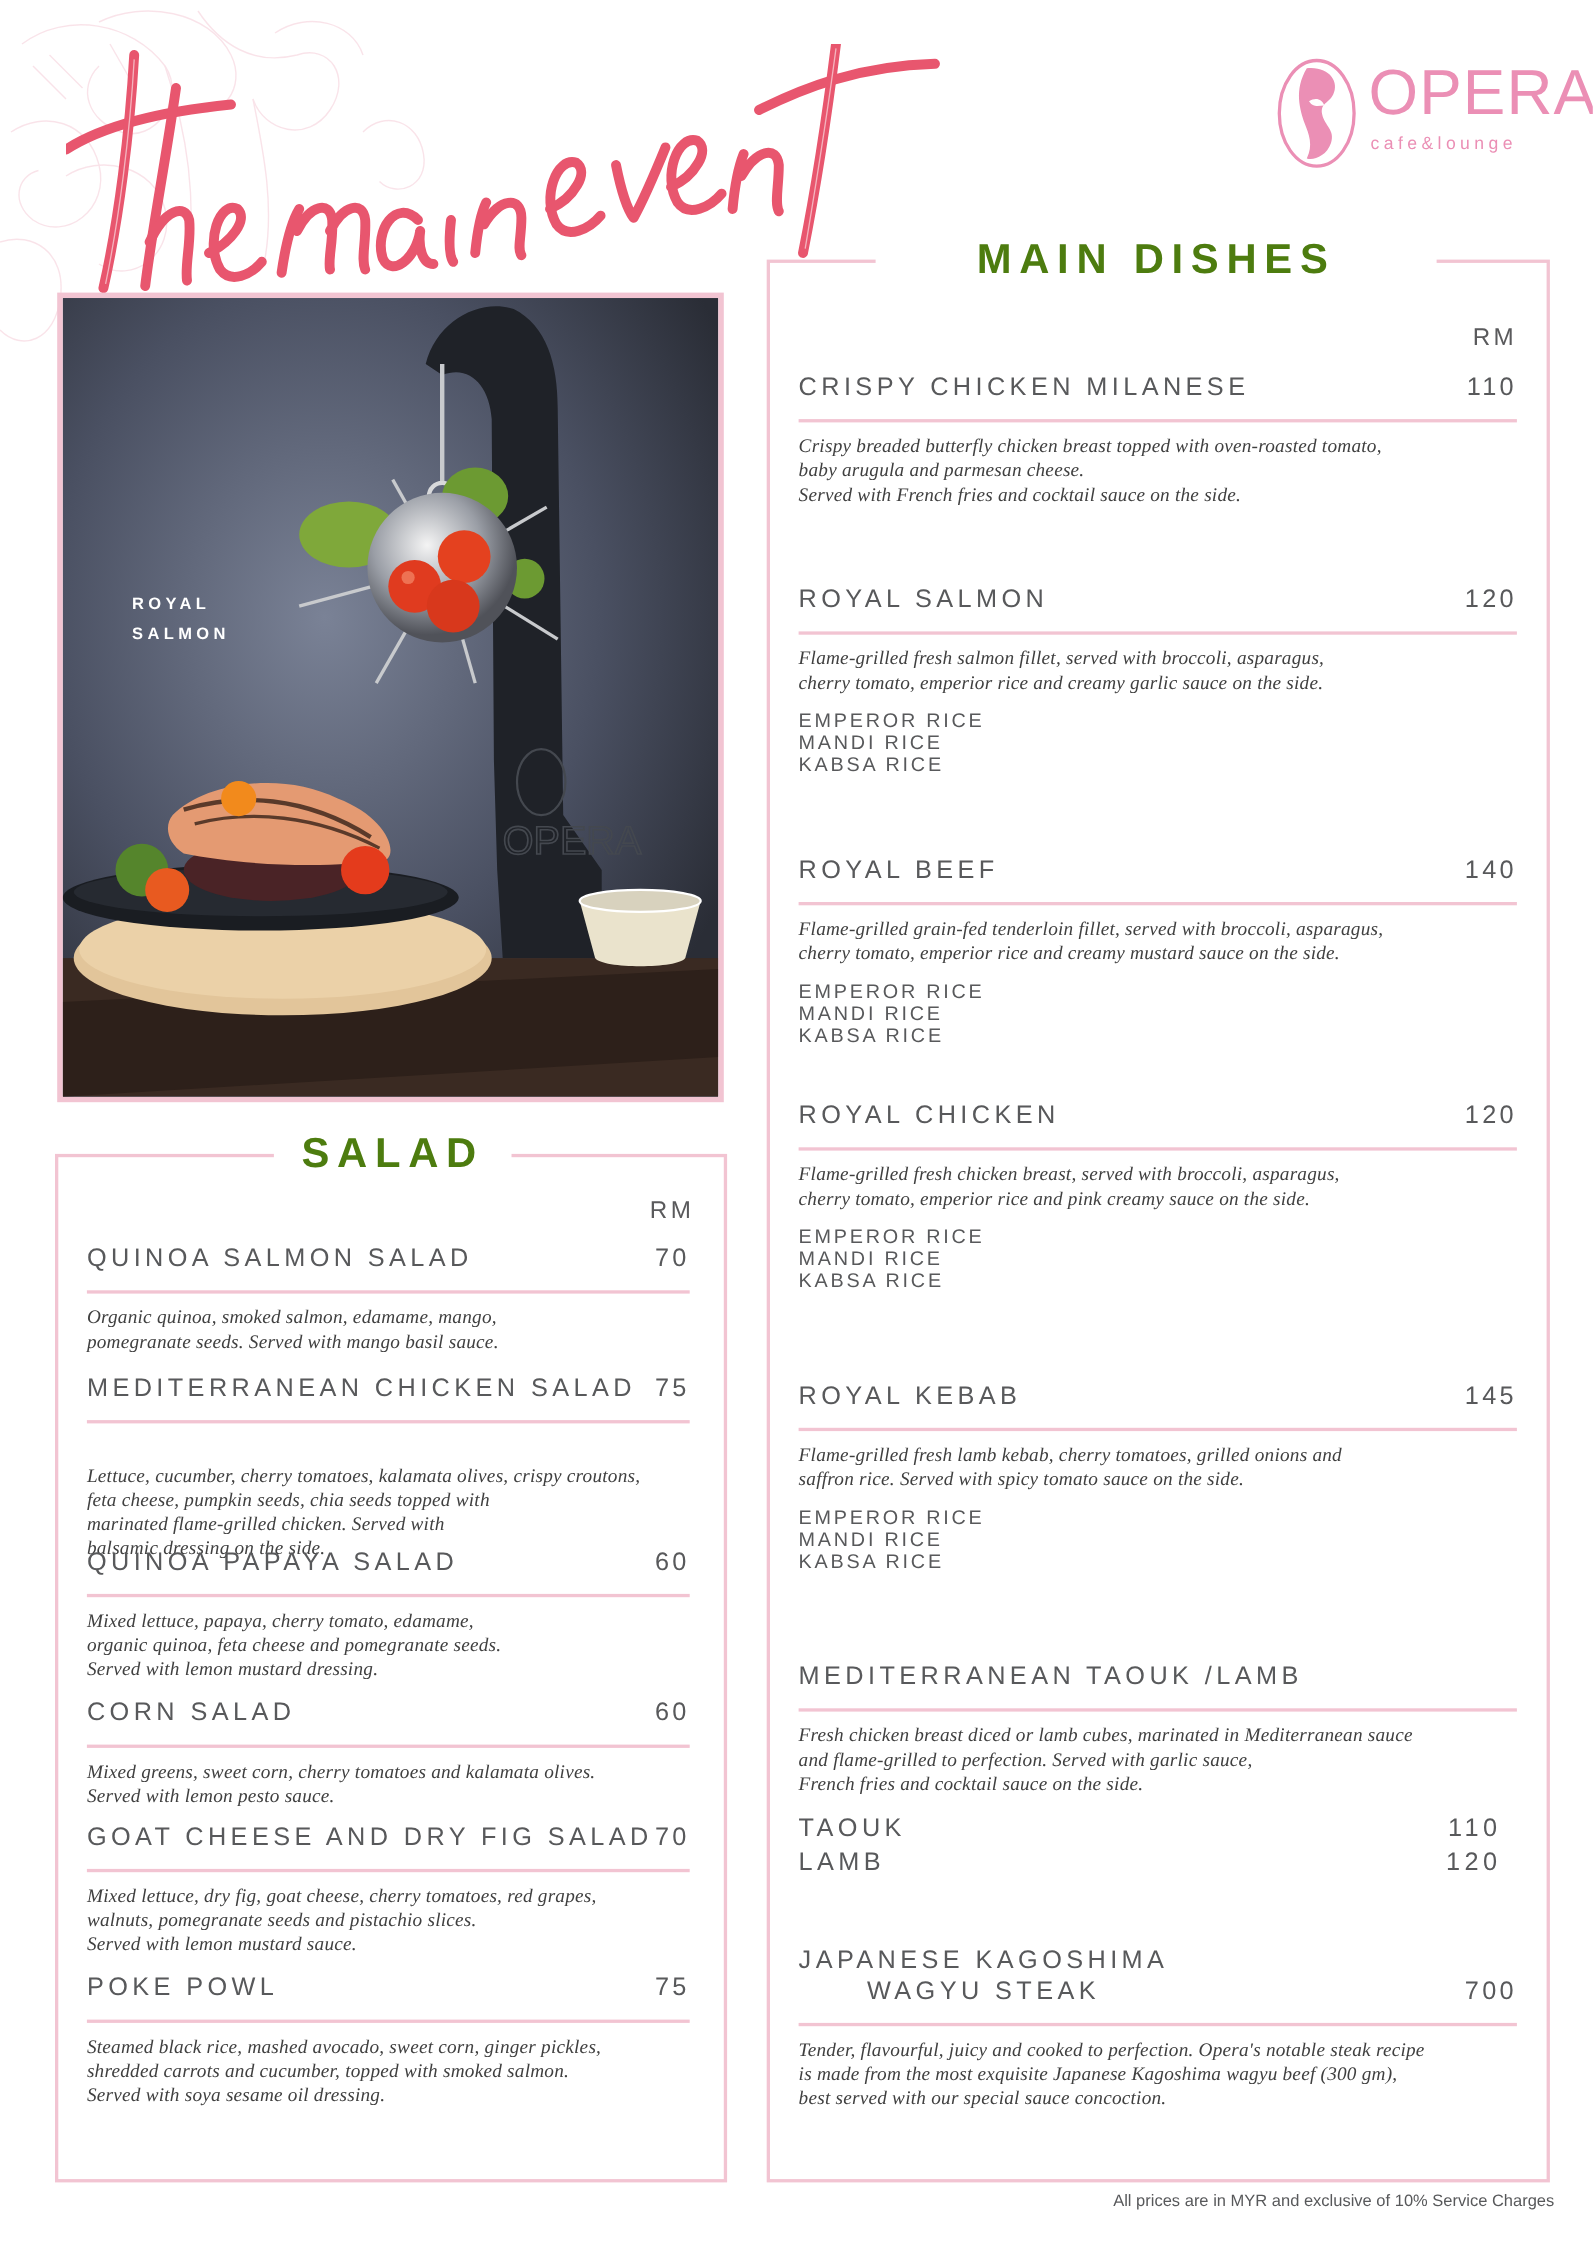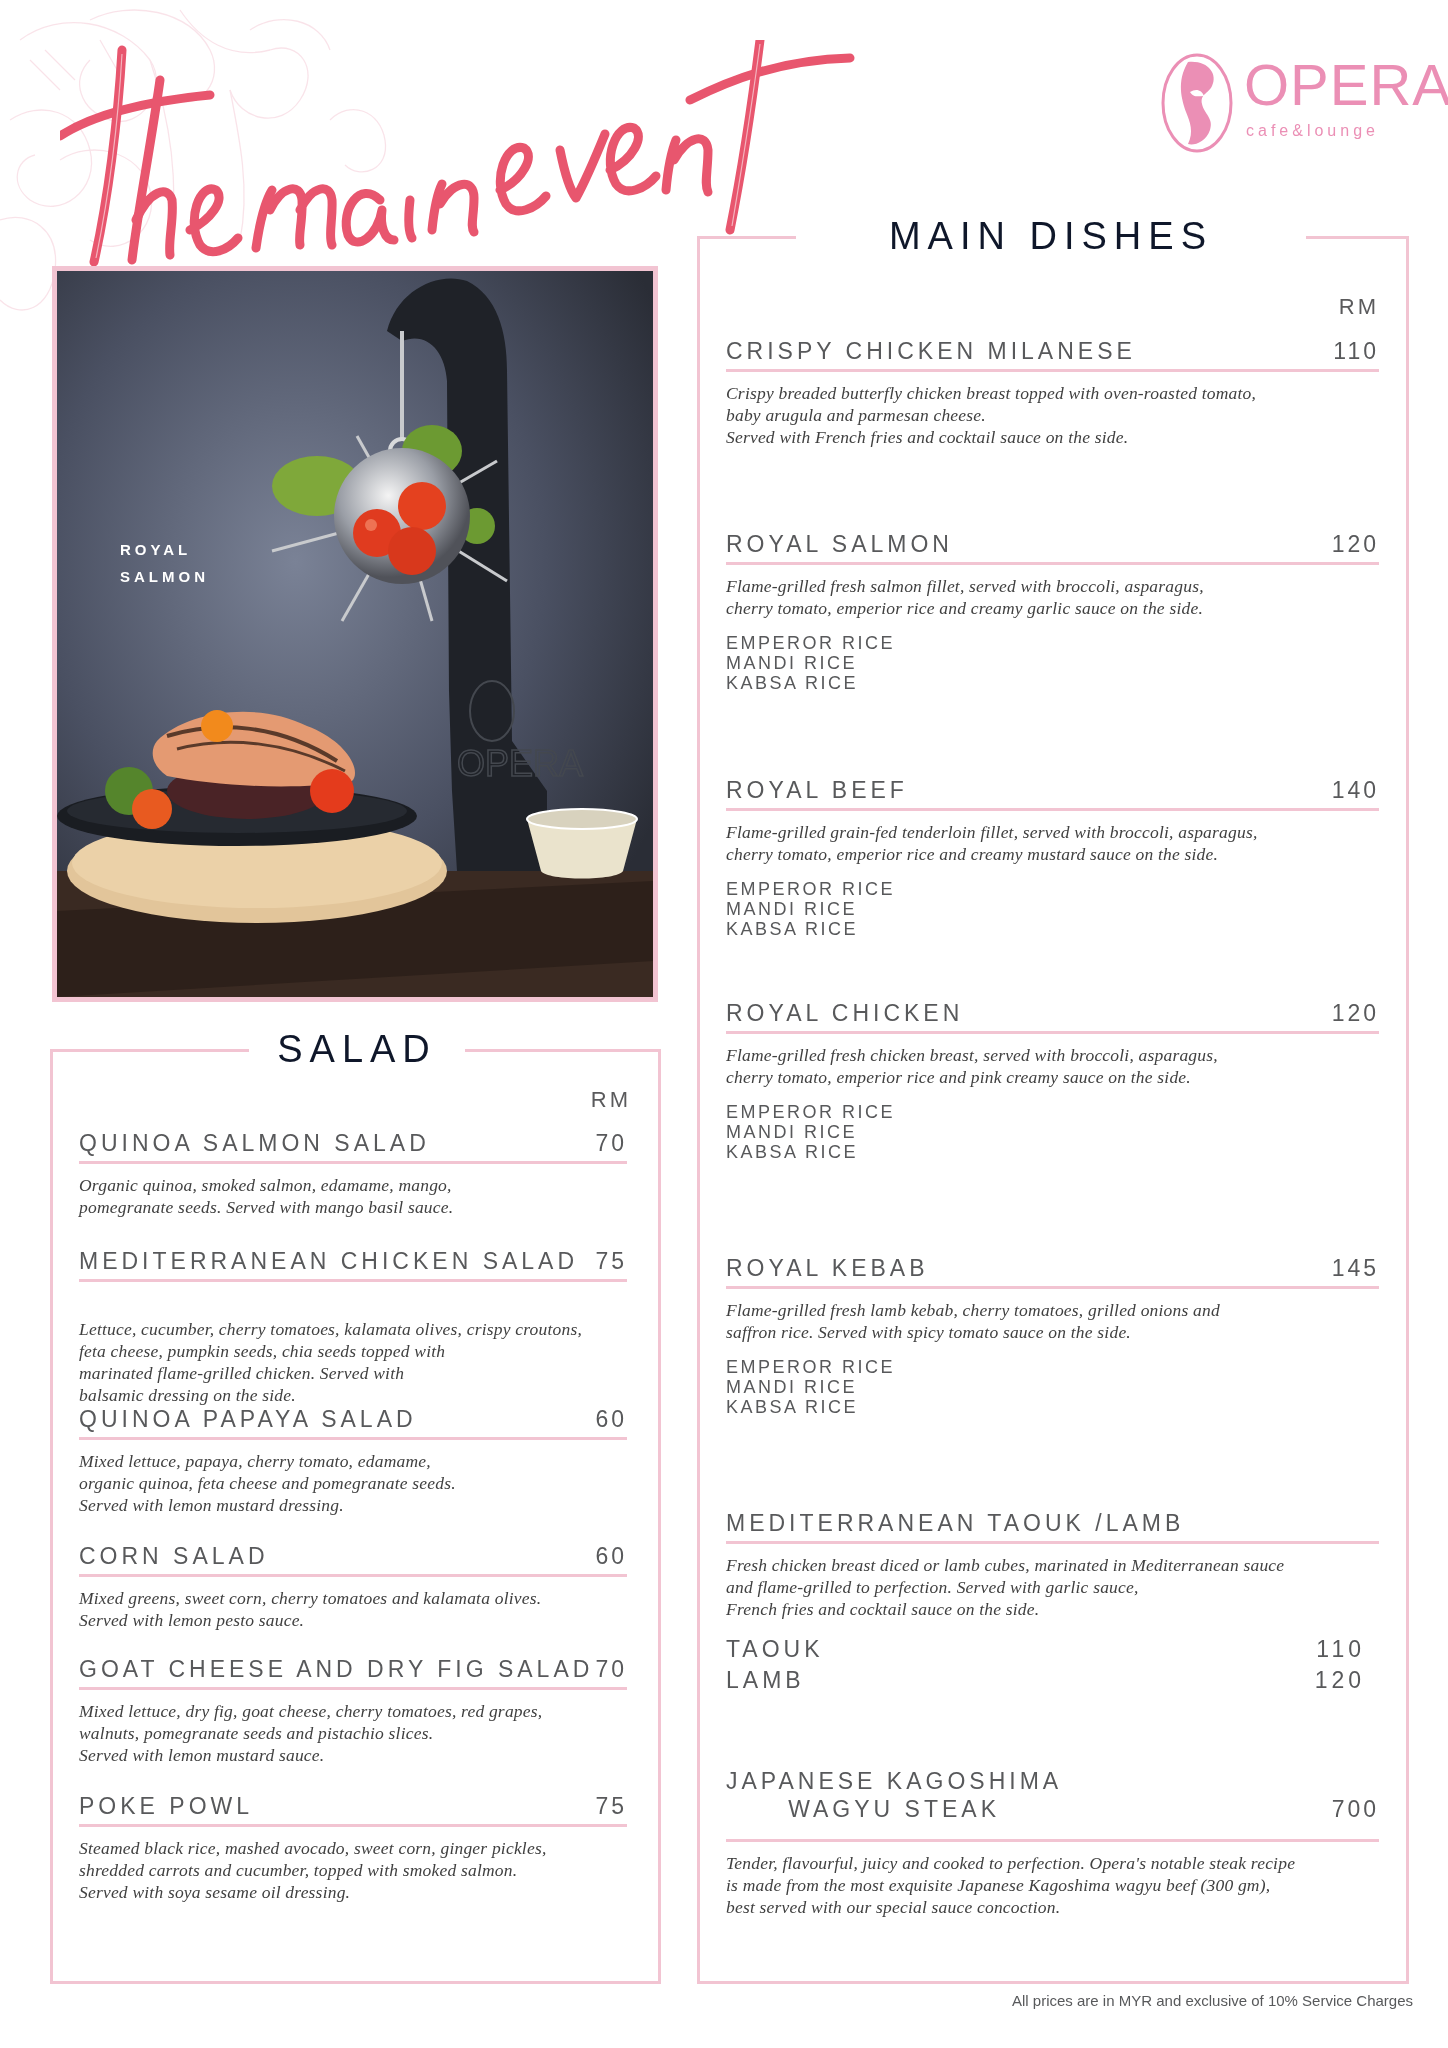--- a/index.html
+++ b/index.html
@@ -30,27 +30,27 @@
     background: linear-gradient(160deg, #4c566a 0%, #5f6678 35%, #3e4454 70%, #2c2f38 100%);
   }
   .photo svg { position: absolute; left: 0; top: 0; width: 100%; height: 100%; }
   .photo-caption {
     position: absolute; left: 63px; top: 265px; color: #ffffff; font-size: 15px;
     letter-spacing: 4px; line-height: 27px; font-weight: bold;
   }
 
   .box { position: absolute; border: 3px solid #f2c4d2; }
   .box-title {
-    position: absolute; top: -26px; background: #ffffff; color: #0f172a;
-    font-weight: normal; letter-spacing: 7px; text-align: center; line-height: 48px;
+    position: absolute; top: -26px; background: #ffffff; color: #4d7c0f;
+    font-weight: bold; letter-spacing: 7px; text-align: center; line-height: 48px;
   }
   .rm { position: absolute; font-size: 22px; letter-spacing: 3px; color: #5a5a5c; }
 
   .item { position: absolute; }
-  .item-head { display: flex; justify-content: space-between; align-items: flex-end; border-bottom: 3px solid #f2c4d2; padding-bottom: 4px; }
+  .item-head { display: flex; justify-content: space-between; align-items: flex-end; border-bottom: 3px solid #f2c4d2; padding-bottom: 16px; }
   .item-name { font-size: 23px; letter-spacing: 4px; color: #58595b; line-height: 28px; white-space: pre-line; }
   .item-price { font-size: 23px; letter-spacing: 3px; color: #58595b; line-height: 28px; }
   .item-desc {
     font-family: "Liberation Serif", serif; font-style: italic; font-size: 17.5px;
     line-height: 22px; color: #404040; margin-top: 10px; white-space: pre-line; letter-spacing: 0.2px;
   }
   .item-options { margin-top: 14px; }
   .item-option { font-size: 18px; letter-spacing: 2.5px; color: #58595b; line-height: 20px; }
   .variant { display: flex; justify-content: space-between; font-size: 23px; letter-spacing: 4px; color: #58595b; line-height: 31px; padding-right: 14px; }
   .variants { margin-top: 14px; }

